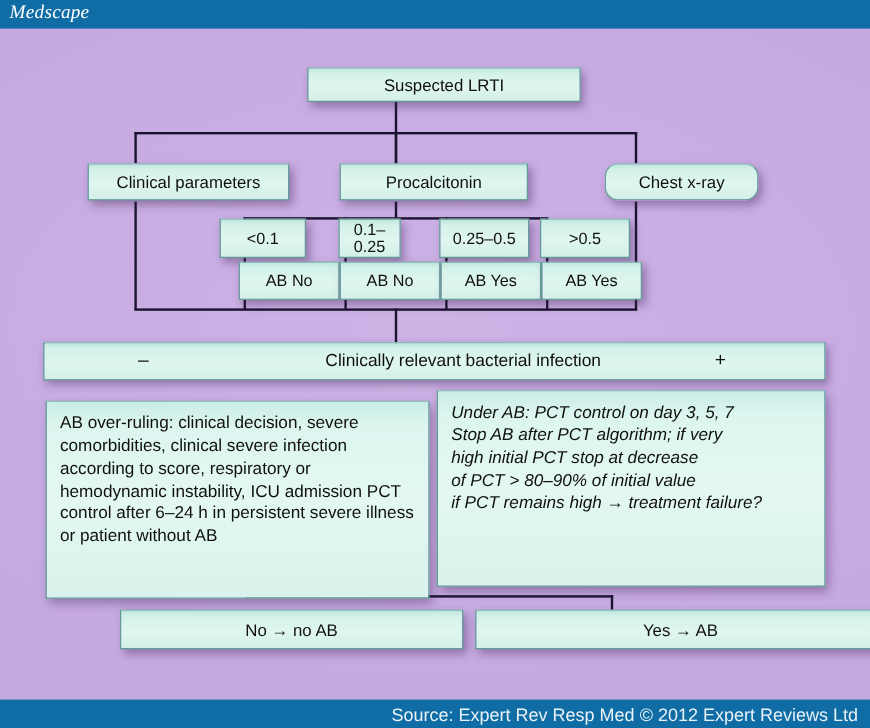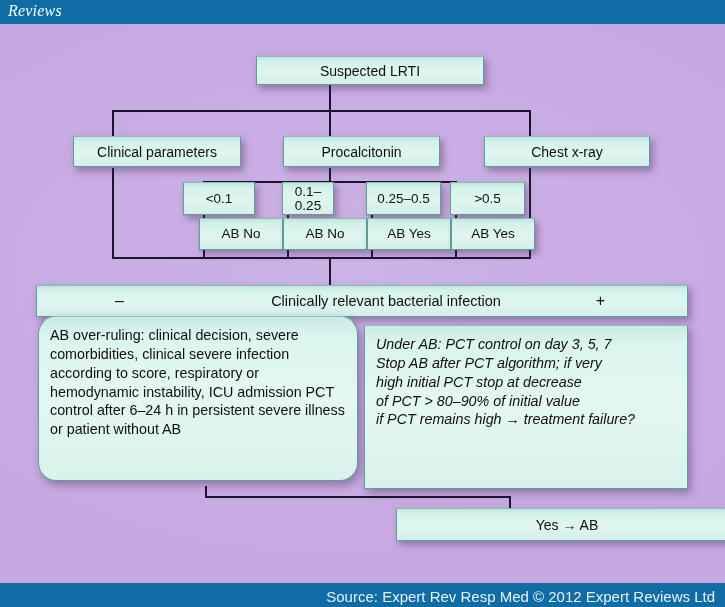--- a/index.html
+++ b/index.html
@@ -123,21 +123,21 @@
   }
   .lnv { width: 2px; }
   .lnh { height: 2px; }
 </style>
 </head>
 <body>
 
 <div id="page">
 
   <div id="header">
-    <div id="brand">Reviews</div>
+    <div id="brand">Medscape</div>
   </div>
 
   <div id="canvas">
 
     <div class="ln lnv" style="left:329px; top:60px; height:52px;"></div>
 
     <div class="ln lnh" style="left:112px; top:86px; width:419px;"></div>
 
     <div class="ln lnv" style="left:112px; top:86px; height:26px;"></div>
     <div class="ln lnv" style="left:329px; top:86px; height:26px;"></div>
@@ -169,45 +169,46 @@
     <div class="ln lnv" style="left:329px; top:233px; height:32px;"></div>
 
     <div class="ln lnv" style="left:205px; top:462px; height:12px;"></div>
     <div class="ln lnh" style="left:205px; top:472px; width:306px;"></div>
     <div class="ln lnv" style="left:509px; top:472px; height:12px;"></div>
 
     <div class="box" style="left:224px; top:32px; width:228px; height:29px;">Suspected LRTI</div>
 
     <div class="box" style="left:251px; top:112px; width:157px; height:31px;">Procalcitonin</div>
     <div class="box" style="left:41px; top:112px; width:168px; height:31px;">Clinical parameters</div>
-    <div class="box" style="left:452px; top:112px; width:166px; height:31px;">Chest x-ray</div>
+    <div class="box" style="left:472px; top:112px; width:128px; height:31px;border-radius:11px;">Chest x-ray</div>
 
     <div class="box small" style="left:151px; top:158px; width:72px; height:33px;">&lt;0.1</div>
     <div class="box small" style="left:250px; top:158px; width:52px; height:33px;">0.1–0.25</div>
     <div class="box small" style="left:334px; top:158px; width:75px; height:33px;">0.25–0.5</div>
     <div class="box small" style="left:418px; top:158px; width:75px; height:33px;">&gt;0.5</div>
 
     <div class="box small" style="left:167px; top:194px; width:84px; height:32px;">AB  No</div>
     <div class="box small" style="left:251px; top:194px; width:84px; height:32px;">AB  No</div>
     <div class="box small" style="left:335px; top:194px; width:84px; height:32px;">AB  Yes</div>
     <div class="box small" style="left:419px; top:194px; width:84px; height:32px;">AB  Yes</div>
 
     <div id="bar-infection" style="left:36px; top:261px; width:652px; height:32px;">
       <span class="lbl-minus">–</span>
       <span class="lbl-title">Clinically relevant bacterial infection</span>
       <span class="lbl-plus">+</span>
     </div>
 
-    <div class="panel" style="left:38px; top:292px; width:320px; height:165px;border-radius:18px;">AB over-ruling: clinical decision, severe comorbidities, clinical severe infection according to score, respiratory or hemodynamic instability, ICU admission PCT control after 6–24 h in persistent severe illness or patient without AB</div>
+    <div class="panel" style="left:38px; top:310px; width:320px; height:165px;">AB over-ruling: clinical decision, severe comorbidities, clinical severe infection according to score, respiratory or hemodynamic instability, ICU admission PCT control after 6–24 h in persistent severe illness or patient without AB</div>
     <div class="panel" style="left:364px; top:301px; width:324px; height:164px; white-space:pre-line;font-style:italic;">Under AB: PCT control on day 3, 5, 7
 Stop AB after PCT algorithm; if very
 high initial PCT stop at decrease
 of PCT &gt; 80–90% of initial value
 if PCT remains high → treatment failure?</div>
 
+    <div class="box" style="left:68px; top:484px; width:286px; height:33px;">No → no AB</div>
     <div class="box" style="left:364px; top:484px; width:342px; height:33px;">Yes → AB</div>
 
   </div>
 
   <div id="footer">
     <div id="source">Source: Expert Rev Resp Med © 2012 Expert Reviews Ltd</div>
   </div>
 
 </div>
 

